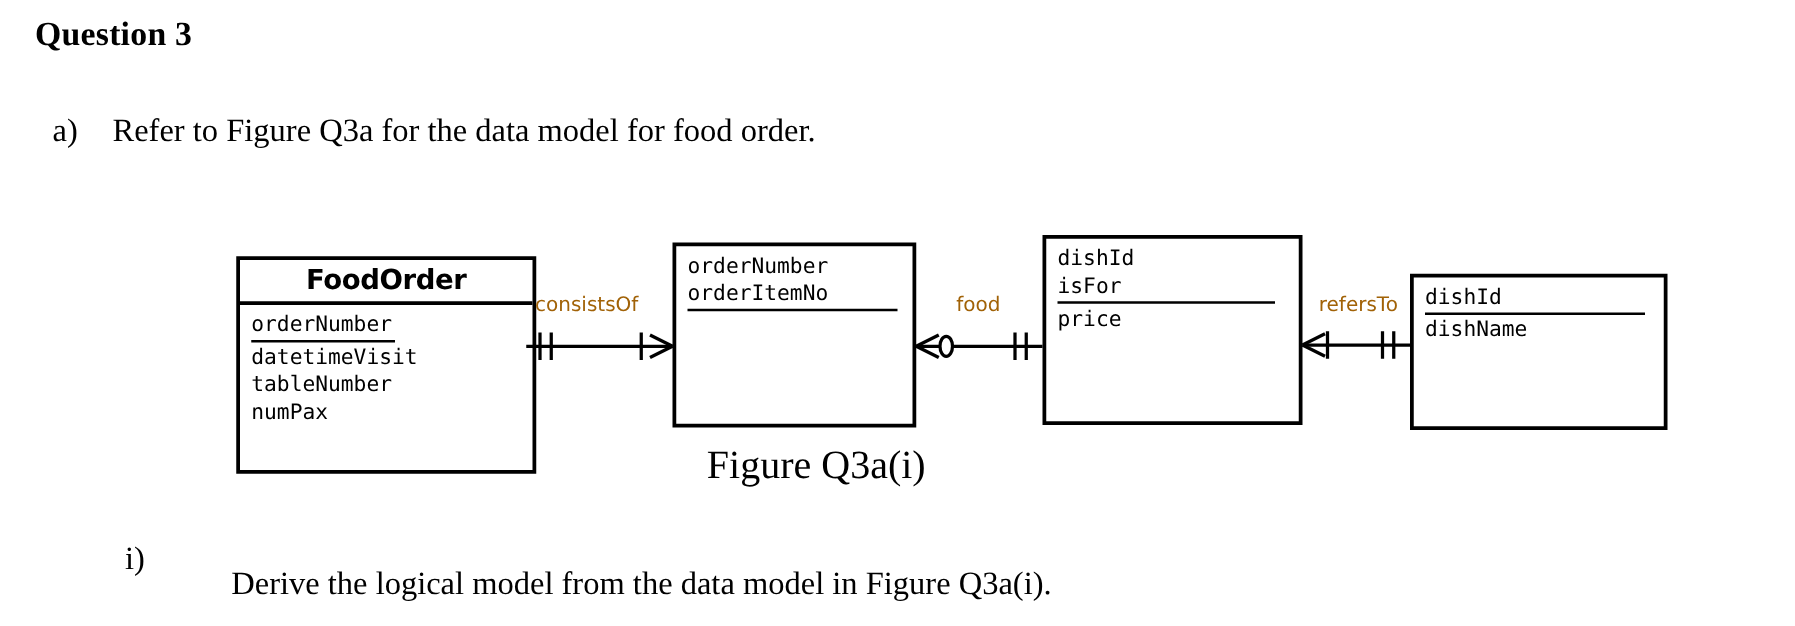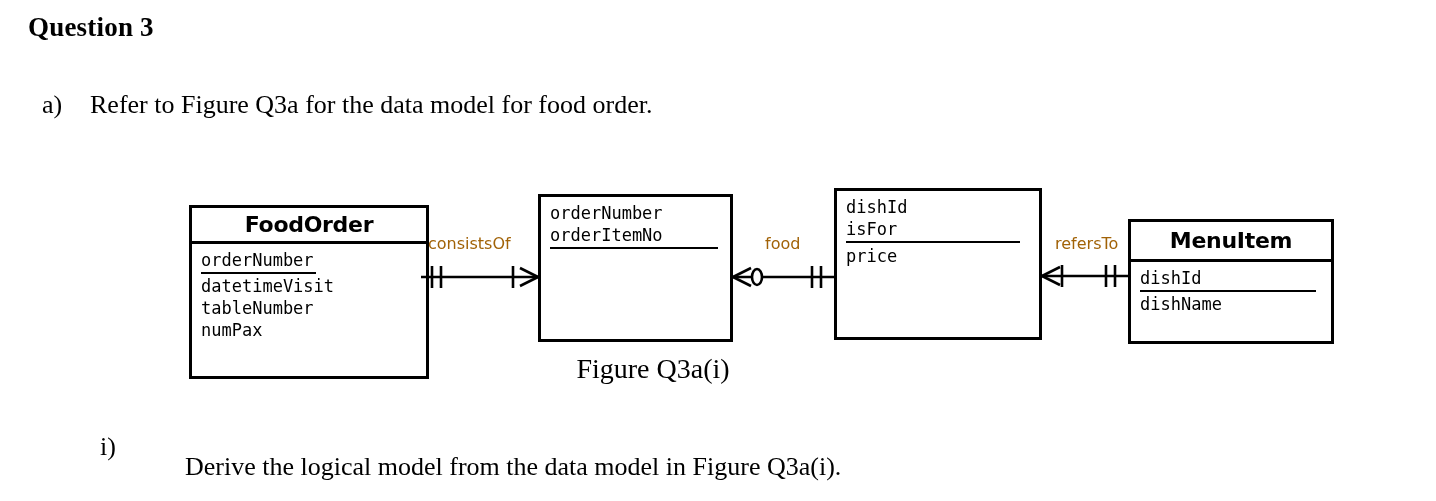--- a/index.html
+++ b/index.html
@@ -42,21 +42,21 @@
     top: 90px;
     font-size: 26px;
     white-space: nowrap;
   }
   .fig-caption {
     position: absolute;
     left: 0;
     top: 353px;
     width: 1436px;
     text-align: center;
-    font-size: 28px;
+    font-size: 32px;
   }
   .fig-caption-inner {
     display: inline-block;
     margin-left: -130px;
   }
   .item-i-marker {
     position: absolute;
     left: 100px;
     top: 432px;
     font-size: 26px;
@@ -165,21 +165,20 @@
     <div class="entity" style="left:834px; top:188px; width:208px; height:152px;">
       <div class="entity-attrs">
         <span class="attr">dishId</span>
         <span class="attr">isFor</span>
         <div class="attr-underline-full" style="width:174px;"></div>
         <span class="attr">price</span>
       </div>
     </div>
 
     <div class="entity" style="left:1128px; top:219px; width:206px; height:125px;">
-      <div class="entity-name" style="height:40px; line-height:38px;">MenuItem</div>
       <div class="entity-attrs">
         <span class="attr pk-end" style="border-bottom-width:2px; width:174px;">dishId</span>
         <span class="attr">dishName</span>
       </div>
     </div>
 
     <div class="rel-label" style="left:428px; top:234px;">consistsOf</div>
     <div class="rel-label" style="left:765px; top:234px;">food</div>
     <div class="rel-label" style="left:1055px; top:234px;">refersTo</div>
 

